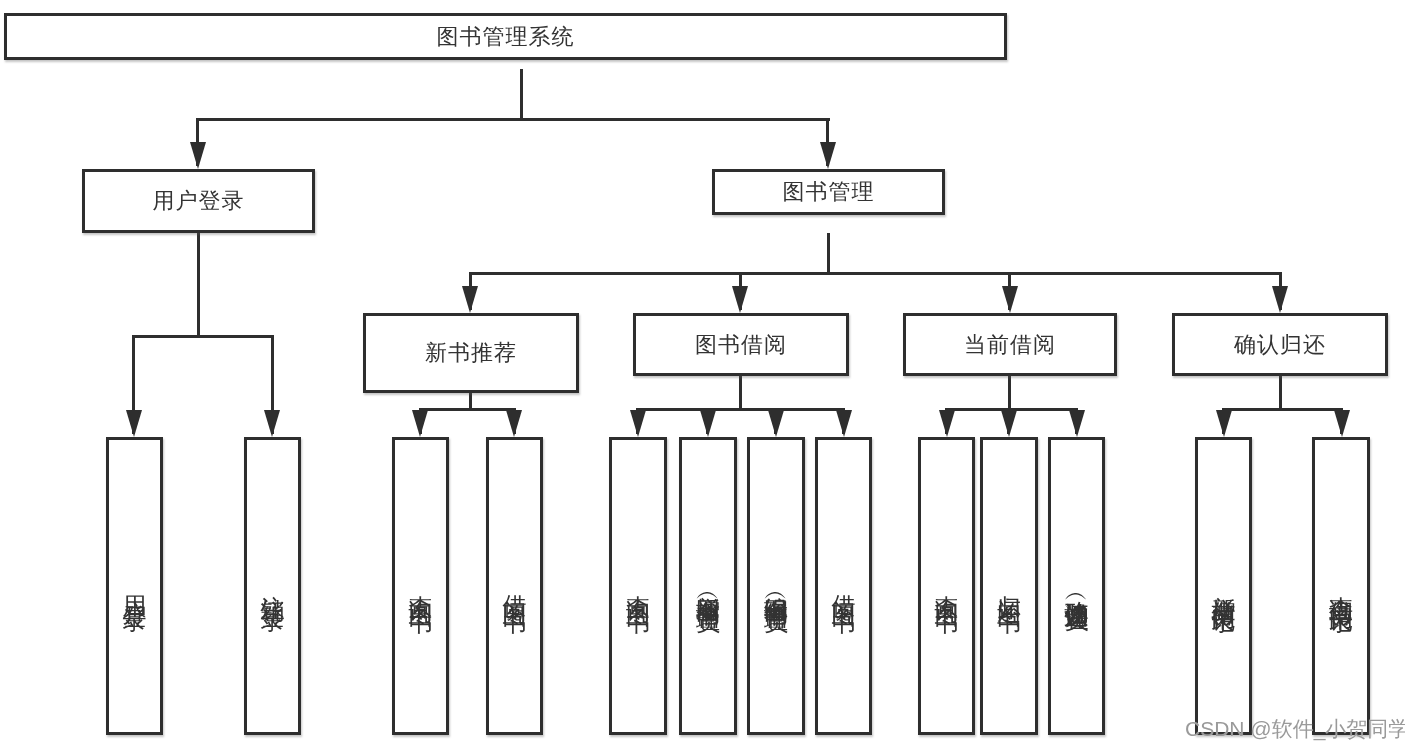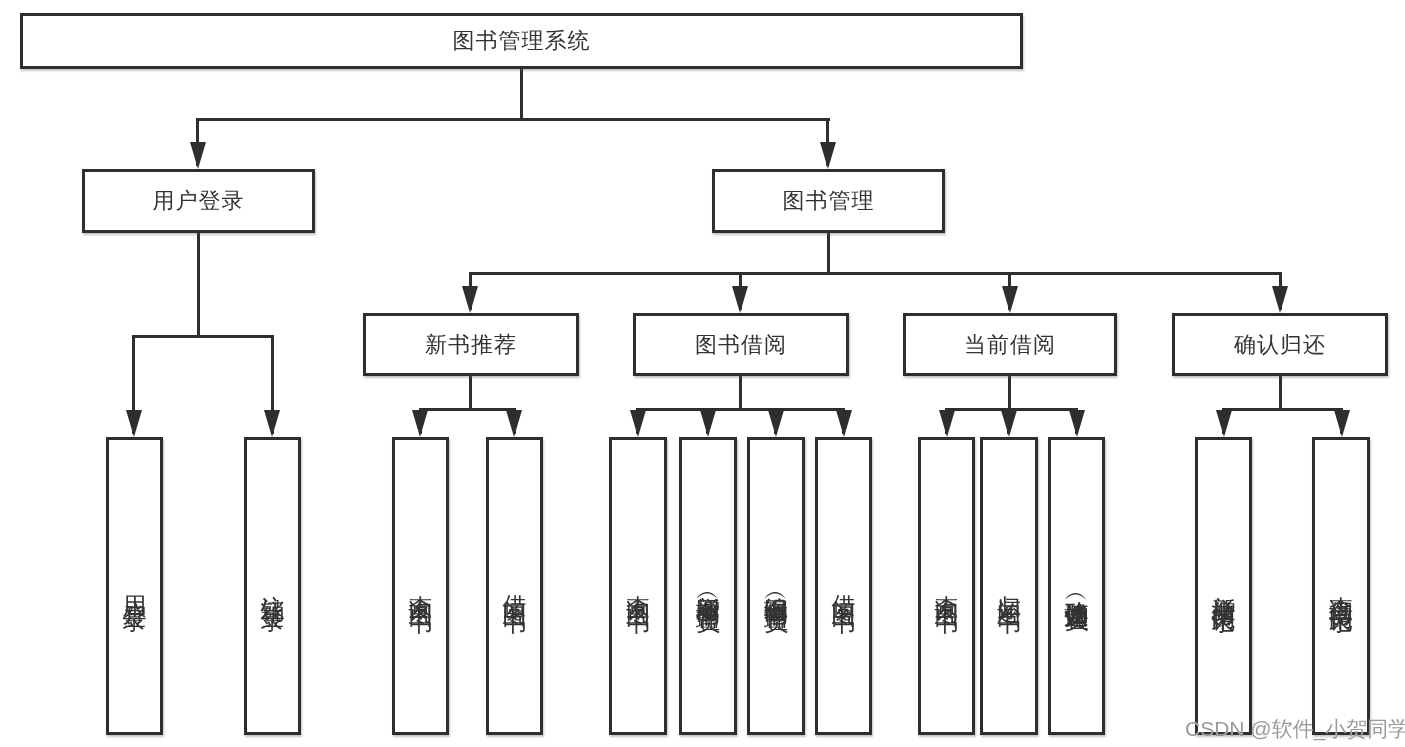--- a/index.html
+++ b/index.html
@@ -111,32 +111,32 @@
   <div class="ln" style="left:1075px;top:408px;width:3px;height:26px"></div>
   <div class="ah" style="left:1069px;top:410px"></div>
 
   <div class="ln" style="left:1279px;top:376px;width:3px;height:32px"></div>
   <div class="ln" style="left:1222px;top:408px;width:121px;height:3px"></div>
   <div class="ln" style="left:1222px;top:408px;width:3px;height:26px"></div>
   <div class="ah" style="left:1216px;top:410px"></div>
   <div class="ln" style="left:1340px;top:408px;width:3px;height:26px"></div>
   <div class="ah" style="left:1334px;top:410px"></div>
 
-  <div class="box hbox" style="left:20px;top:13px;width:1003px;height:56px">
+  <div class="box hbox" style="left:4px;top:13px;width:1003px;height:47px">
     <span>图书管理系统</span>
   </div>
 
   <div class="box hbox" style="left:82px;top:169px;width:233px;height:64px">
     <span>用户登录</span>
   </div>
-  <div class="box hbox" style="left:712px;top:169px;width:233px;height:64px">
+  <div class="box hbox" style="left:712px;top:169px;width:233px;height:46px">
     <span>图书管理</span>
   </div>
 
-  <div class="box hbox" style="left:363px;top:313px;width:216px;height:63px">
+  <div class="box hbox" style="left:363px;top:313px;width:216px;height:80px">
     <span>新书推荐</span>
   </div>
   <div class="box hbox" style="left:903px;top:313px;width:214px;height:63px">
     <span>当前借阅</span>
   </div>
   <div class="box hbox" style="left:633px;top:313px;width:216px;height:63px">
     <span>图书借阅</span>
   </div>
   <div class="box hbox" style="left:1172px;top:313px;width:216px;height:63px">
     <span>确认归还</span>

